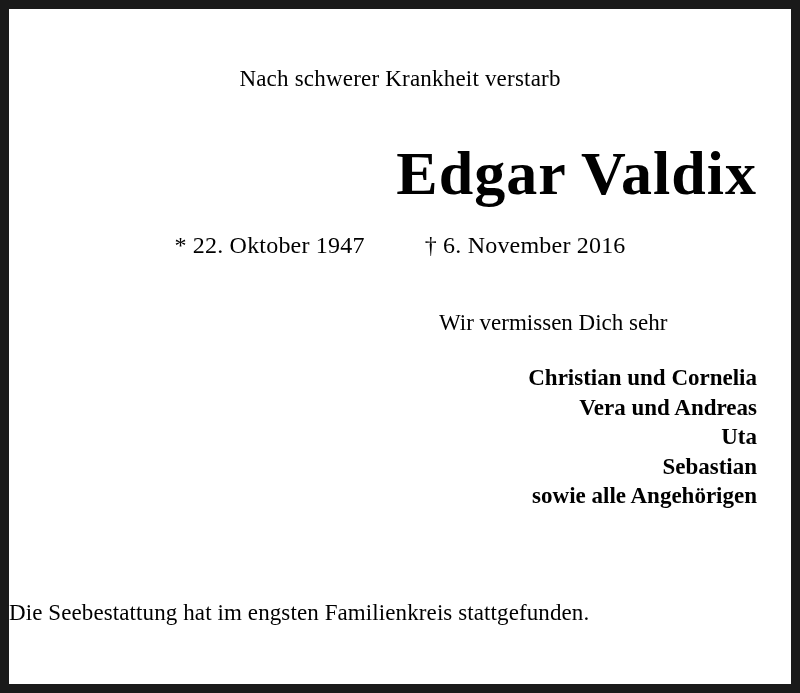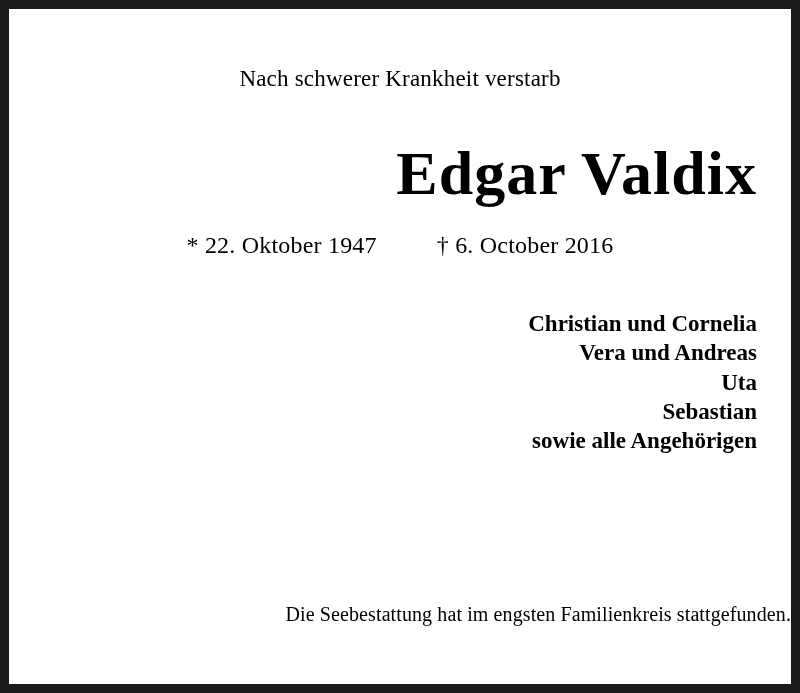--- a/index.html
+++ b/index.html
@@ -79,41 +79,42 @@
     font-size: 23px;
     font-weight: bold;
     line-height: 1.28;
     text-align: right;
   }
   .footer {
     position: absolute;
     left: 0;
     right: 0;
     bottom: 58px;
-    text-align: right;
-    font-size: 20px;
+    text-align: left;
+    font-size: 23px;
     letter-spacing: 0.1px;
   }
 </style>
 </head>
 <body>
 
 <div class="obituary">
   <div class="inner">
 
     <div class="intro">Nach schwerer Krankheit verstarb</div>
 
     <div class="name">Edgar Valdix</div>
 
     <div class="dates">
       <span class="birth">* 22. Oktober 1947</span>
-      <span class="death">† 6. October 2016</span>
+      <span class="death">† 6. November 2016</span>
     </div>
 
     <div class="message-block">
+      <div class="message">Wir vermissen Dich sehr</div>
 
 
       <div class="family-list">
         <div>Christian und Cornelia</div>
         <div>Vera und Andreas</div>
         <div>Uta</div>
         <div>Sebastian</div>
         <div>sowie alle Angehörigen</div>
       </div>
     </div>

